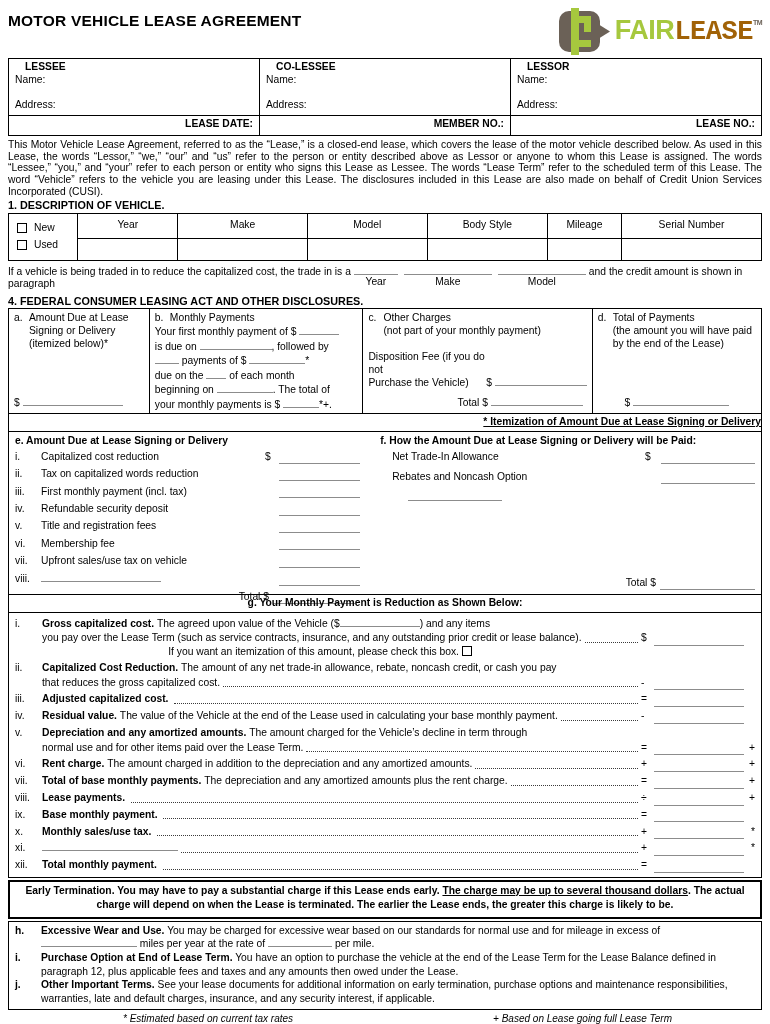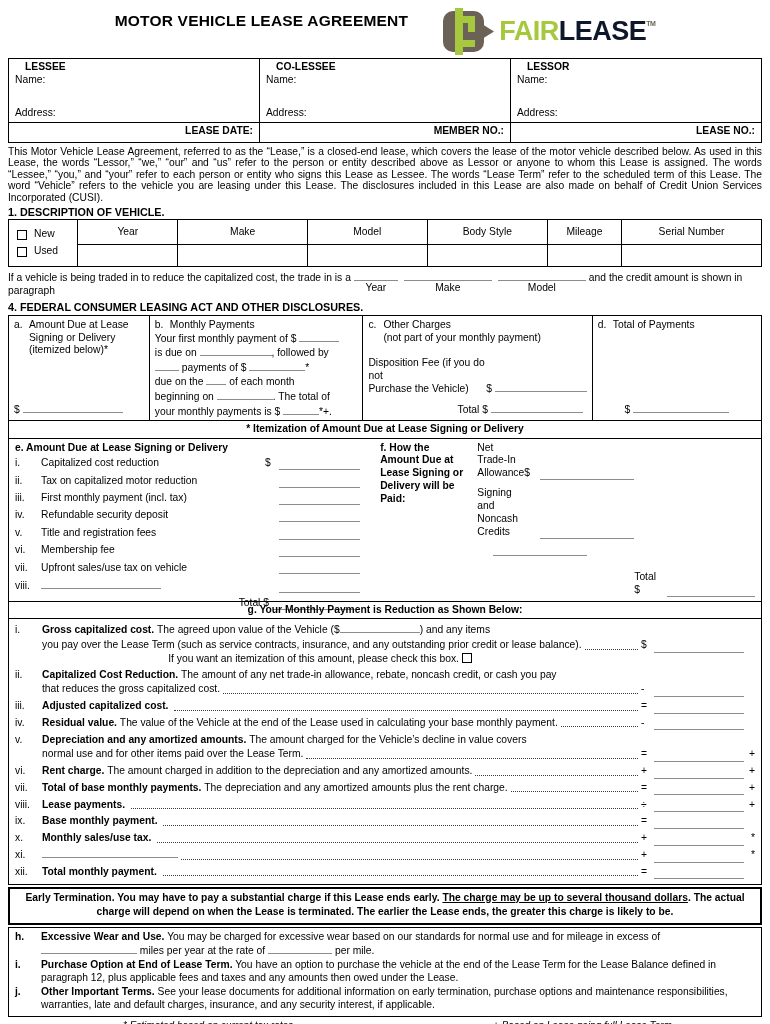--- a/index.html
+++ b/index.html
@@ -3,31 +3,31 @@
 <meta charset="utf-8">
 <style>
   * { margin:0; padding:0; box-sizing:border-box; }
   body { background:#fff; }
   .page {
     width:770px; height:1024px; background:#fff; color:#000;
     font-family:"Liberation Sans", sans-serif; font-size:10.3px; line-height:1.25;
     padding:8px 8px 0 8px; overflow:hidden;
   }
   
-  .hdr { display:flex; justify-content:center; align-items:flex-start; height:50px;gap:34px; }
+  .hdr { display:flex; justify-content:space-between; align-items:flex-start; height:50px;gap:34px; }
   .title { font-size:15.5px; font-weight:bold; letter-spacing:.2px; padding-top:3px; }
   .logo { display:flex; align-items:center; gap:5px; }
   .wordmark { font-size:27px; font-weight:bold; letter-spacing:-.5px; line-height:1; }
-  .wm-fair { color:#a6c83e; } .wm-lease { color:#0f172a; }
+  .wm-fair { color:#a6c83e; } .wm-lease { color:#a16207;font-family:Liberation Mono, monospace; }
   .wm-tm { font-size:7px; vertical-align:14px; color:#6b6157; font-weight:bold; }
   
   table { border-collapse:collapse; width:754px; table-layout:fixed; }
   .ptable td { border:1.5px solid #000; vertical-align:top; padding:2px 6px; }
   .pheading { font-weight:bold;padding-left:10px; }
-  .paddress { margin-top:20px; }
+  .paddress { margin-top:12px; }
   .prow2 td { font-weight:bold; height:20px;text-align:right; }
   
   .intro { margin-top:3px; text-align:justify; line-height:1.13; }
   .sechead { font-weight:bold; font-size:10.8px; margin-top:2px; }
   
   .vtable td { border:1.5px solid #000; text-align:center; padding:2px 3px; }
   .vtable .vh { height:25px; vertical-align:middle; }
   .vtable .vc { height:22px; }
   .vcheck { vertical-align:middle !important; text-align:left !important; padding-left:8px !important; }
   .vcb-line { margin:4px 0; display:flex; align-items:center; gap:7px; }
@@ -40,24 +40,24 @@
   .ti-wrap:nth-of-type(1){ width:44px; } .ti-wrap:nth-of-type(2){ width:88px; } .ti-wrap:nth-of-type(3){ width:88px; }
   
   .discbox { border:1.5px solid #000; width:754px; }
   .drow { display:flex; height:104px; }
   .dcell { padding:3px 5px; display:flex; flex-direction:column; }
   .dcell + .dcell { border-left:1.5px solid #000; }
   .dc-a { width:18.6%; } .dc-b { width:28.4%; } .dc-c { width:30.5%; } .dc-d { width:22.5%; }
   .dlead { display:flex; }
   .dnum { width:15px; flex:none; }
   .bl { display:inline-block; border-bottom:1.2px solid #8c8c8c; height:10px; }
-  .itmhdr { border-top:1.5px solid #000; border-bottom:1.5px solid #000; text-align:center; font-weight:bold; padding:2px 0; }
+  .itmhdr { border-top:1.5px solid #000; border-bottom:1.5px solid #000; text-align:right; font-weight:bold; padding:2px 0;text-decoration:underline; }
   
   .efwrap { display:flex; height:162px; padding:3px 6px 4px 6px; }
-  .ecol { width:48%; } .fcol { width:52%; display:flex; flex-direction:row; padding-left:10px; }
+  .ecol { width:48%; } .fcol { width:52%; display:flex; flex-direction:column; padding-left:10px; }
   .ehead, .fhead { font-weight:bold; margin-bottom:3px; }
   .eitem { display:flex; align-items:flex-end; margin-bottom:4.5px; width:345px; }
   .enum { width:26px; flex:none; }
   .elabel { flex:1; }
   .eamt { width:95px; flex:none; display:flex; align-items:flex-end; }
   .eamt .cur { width:14px; }
   .eamt .line { flex:1; border-bottom:1.2px solid #8c8c8c; height:10px; }
   .etotal { display:flex; justify-content:flex-end; width:340px; margin-top:2px; align-items:flex-end; }
   .etotal .line { width:82px; border-bottom:1.2px solid #8c8c8c; height:10px; margin-left:4px; }
   .fitem { display:flex; align-items:flex-end; margin-bottom:7px; padding-left:12px; }
@@ -218,21 +218,21 @@
         </div>
         <div style="margin-top:auto; text-align:right; padding-right:4px;">
           <span>Total $</span>
           <span><span class="bl" style="width:92px"></span></span>
         </div>
       </div>
       <div class="dcell dc-d">
         <div class="dlead">
             <span class="dnum">d.</span>
           <div><span>Total of Payments</span><br>
-          </div>
+          <span>(the amount you will have paid by the end of the Lease)</span></div>
         </div>
         <div style="margin-top:auto; text-align:center;">$ <span class="bl" style="width:96px"></span></div>
       </div>
     </div>
 
     <div class="itmhdr">* Itemization of Amount Due at Lease Signing or Delivery</div>
 
     <div class="efwrap">
       <div class="ecol">
         <div class="ehead">e.  Amount Due at Lease Signing or Delivery</div>
@@ -240,21 +240,21 @@
             <div class="eitem">
               <span class="enum">i.</span>
               <span class="elabel">Capitalized cost reduction</span>
               <span class="eamt">
                 <span class="cur">$</span>
                 <span class="line"></span>
               </span>
             </div>
             <div class="eitem">
               <span class="enum">ii.</span>
-              <span class="elabel">Tax on capitalized motor reduction</span>
+              <span class="elabel">Tax on capitalized words reduction</span>
               <span class="eamt">
                 <span class="cur"></span>
                 <span class="line"></span>
               </span>
             </div>
             <div class="eitem">
               <span class="enum">iii.</span>
               <span class="elabel">First monthly payment (incl. tax)</span>
               <span class="eamt">
                 <span class="cur"></span>
@@ -311,21 +311,21 @@
         <div class="fhead">f.  How the Amount Due at Lease Signing or Delivery will be Paid:</div>
         <div id="f-items">
             <div class="fitem">
               <span class="flabel">Net Trade-In Allowance</span>
               <span class="famt">
                 <span class="cur">$</span>
                 <span class="line"></span>
               </span>
             </div>
             <div class="fitem">
-              <span class="flabel">Signing and Noncash Credits</span>
+              <span class="flabel">Rebates and Noncash Option</span>
               <span class="famt">
                 <span class="cur"></span>
                 <span class="line"></span>
               </span>
             </div>
             <div class="fitem">
               <span class="famt">
                 <span class="cur"></span>
                 <span class="line"></span>
               </span>
@@ -395,21 +395,21 @@
               <span class="op">-</span>
               <span class="line"></span>
               <span class="trail"></span>
             </span>
           </div>
         </div>
         <div class="gitem">
           <div class="gline">
             <span class="gnum">v.</span>
             <b class="inline">Depreciation and any amortized amounts.&nbsp;</b>
-            <span>The amount charged for the Vehicle’s decline in value covers</span>
+            <span>The amount charged for the Vehicle’s decline in term through</span>
           </div>
           <div class="gline gindent">
             <span>normal use and for other items paid over the Lease Term.</span>
             <span class="lead"></span>
             <span class="amt">
               <span class="op">=</span>
               <span class="line"></span>
               <span class="trail">+</span>
             </span>
           </div>

